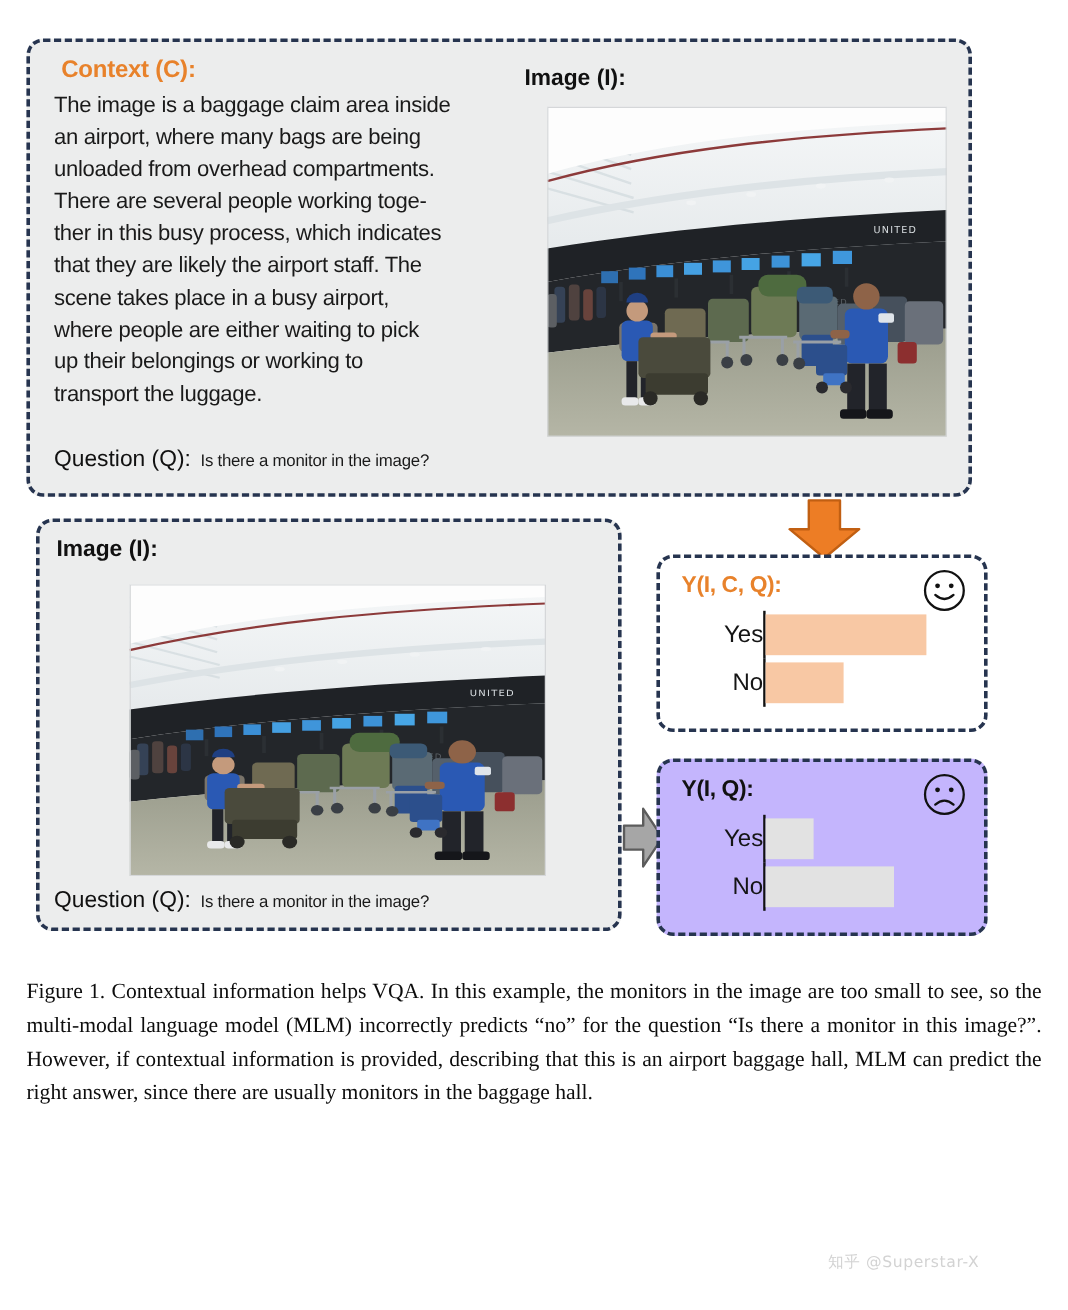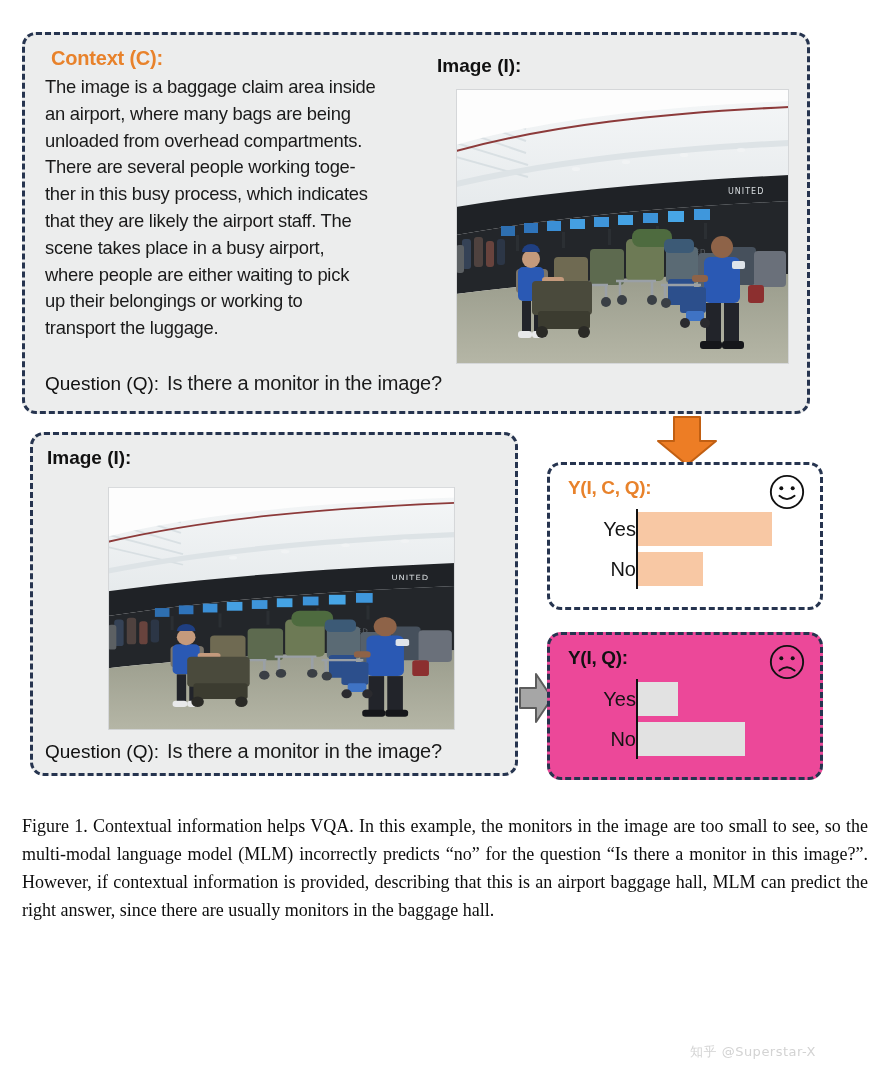--- a/index.html
+++ b/index.html
@@ -72,21 +72,21 @@
     align-items: baseline;
     gap: 8px;
   }
   .q-label {
     font-size: 19px;
     font-weight: normal;
     color: #111111;
     white-space: nowrap;
   }
   .q-text {
-    font-size: 20px;
+    font-size: 14px;
     color: #1a1a1a;
     white-space: nowrap;
     letter-spacing: -0.2px;
   }
 
   
   #image-panel {
     left: 30px; top: 432px;
     width: 488px; height: 344px;
     background: #eceded;
@@ -113,21 +113,21 @@
 
   
   #chart-panel-1 {
     left: 547px; top: 462px;
     width: 276px; height: 148px;
     background: #ffffff;
   }
   #chart-panel-2 {
     left: 547px; top: 632px;
     width: 276px; height: 148px;
-    background: #ec4899;
+    background: #c4b5fd;
   }
   .chart-title {
     position: absolute;
     left: 18px; top: 12px;
     font-size: 19px;
     font-weight: bold;
     letter-spacing: -0.3px;
     text-align: center;
   }
   .chart-title.accent { color: #e8822b; }

